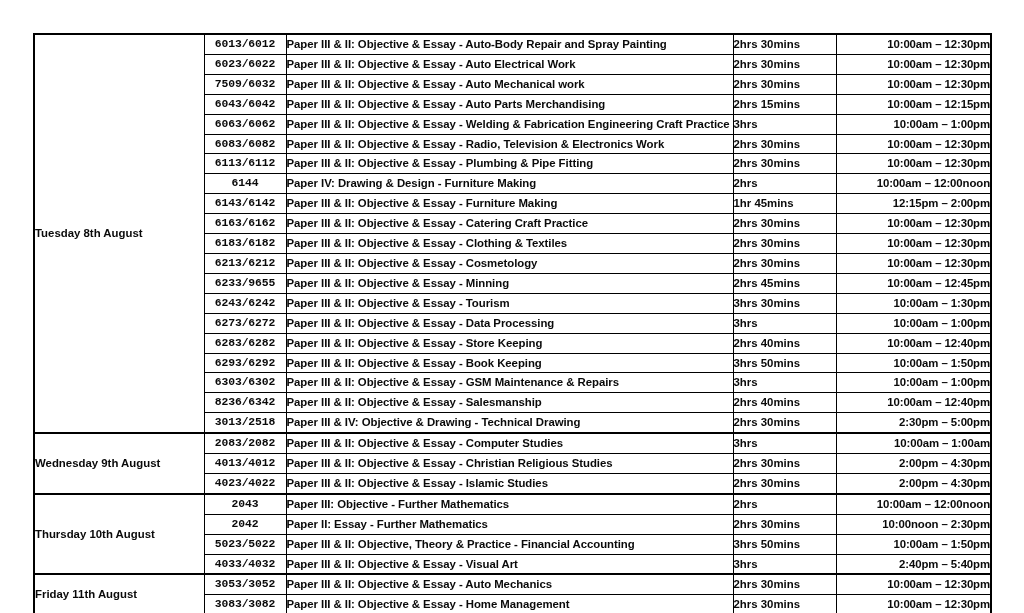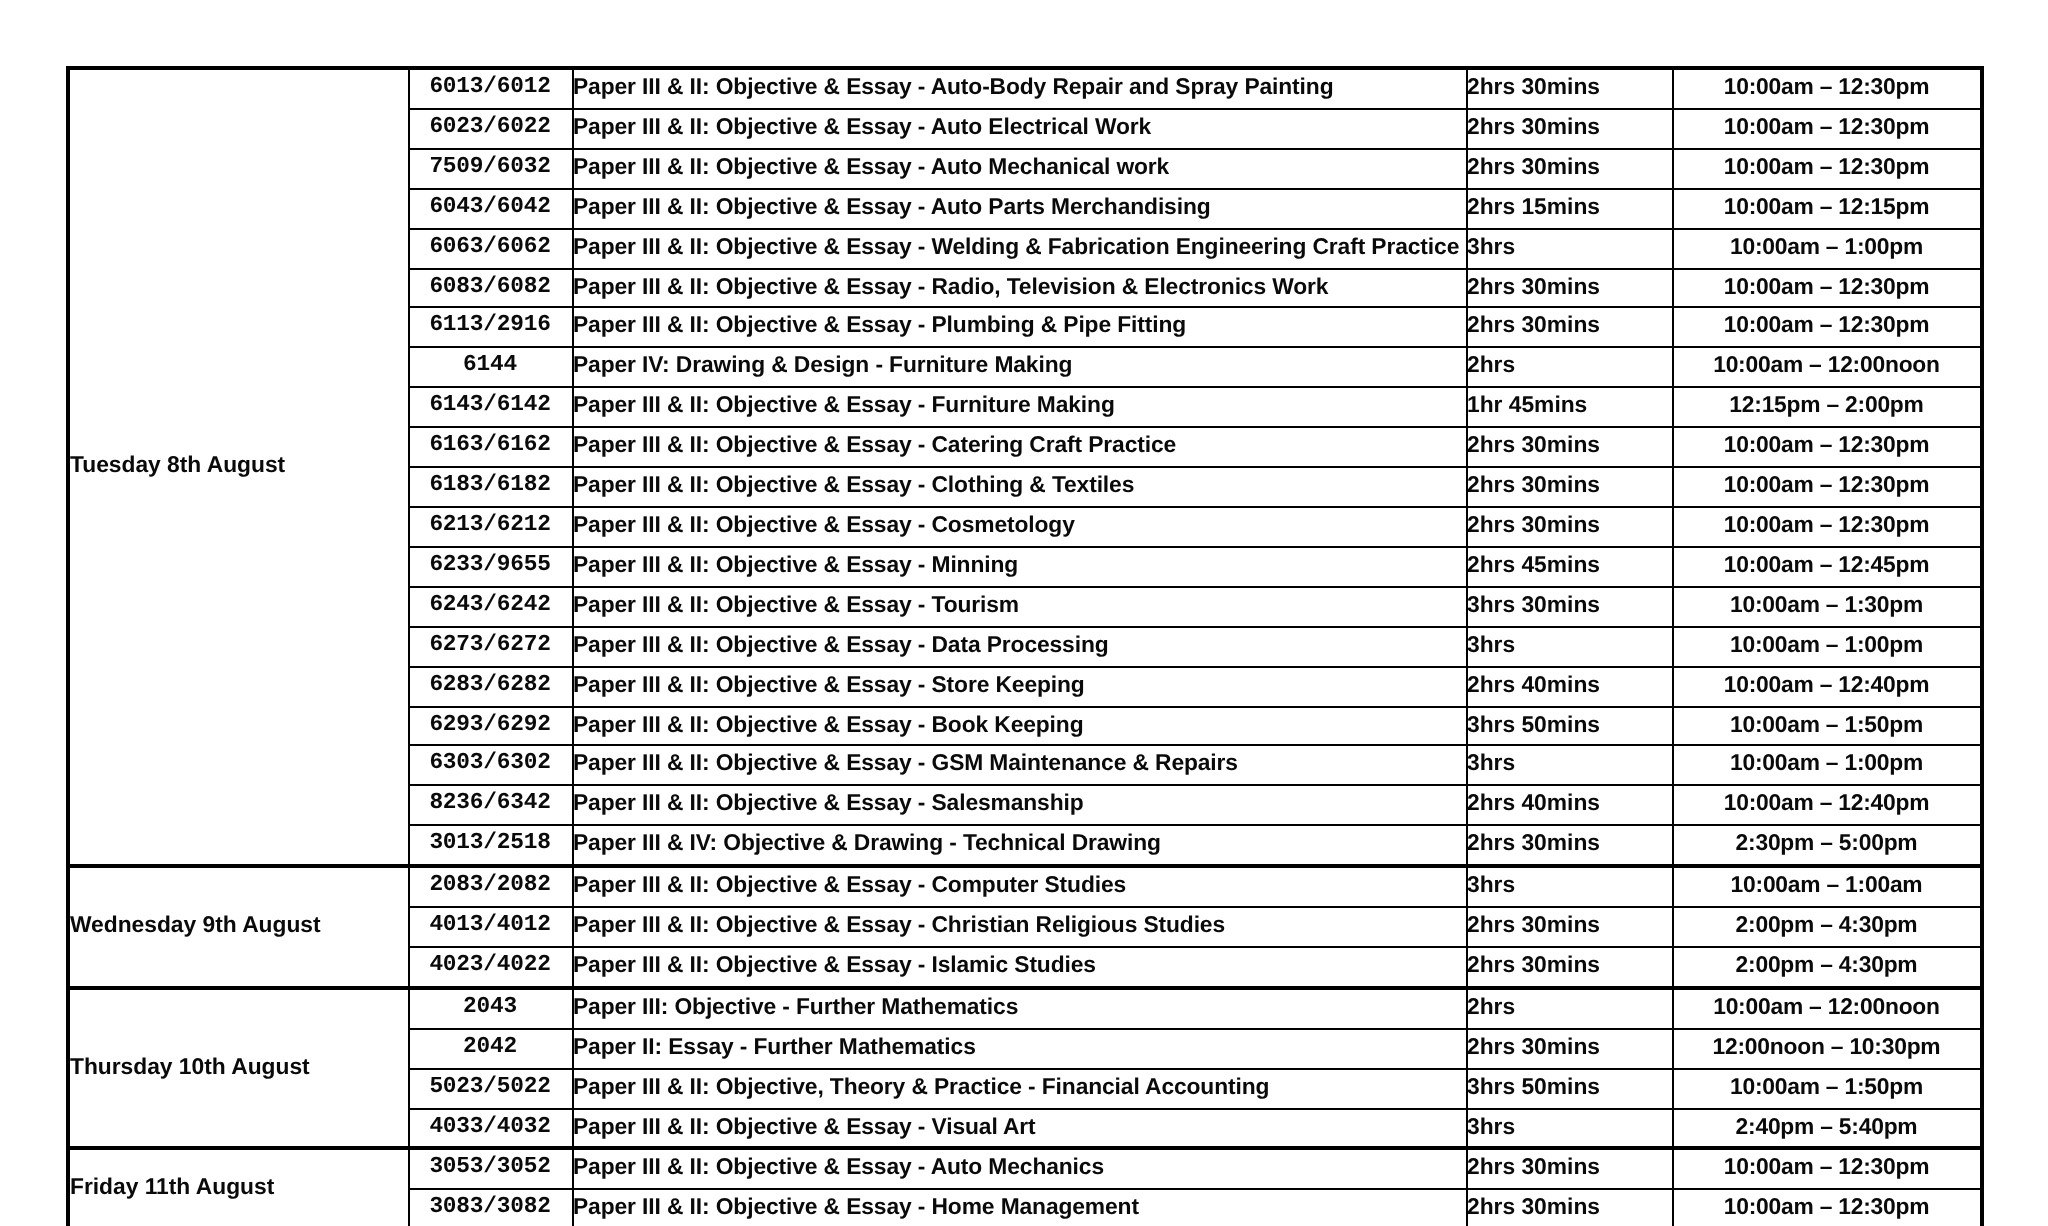--- a/index.html
+++ b/index.html
@@ -82,21 +82,21 @@
   }
   td.dur-cell {
     padding-left: 6px;
     border-left: none;
     border-right: 2.5px solid #000000;
     border-top: none;
     border-bottom: none;
     margin-left: 13px;
   }
   td.time-cell {
-    text-align: center;
+    text-align: right;
     border-left: none;
     border-right: none;
     border-top: none;
     border-bottom: none;
     letter-spacing: -0.1px;
   }
   
   tr.group-start td.code-cell,
   tr.group-start td.paper-cell,
   tr.group-start td.dur-cell,
@@ -155,21 +155,21 @@
             <td class="dur-cell">3hrs</td>
             <td class="time-cell">10:00am –  1:00pm</td>
           </tr>
           <tr>
             <td class="code-cell">6083/6082</td>
             <td class="paper-cell">Paper III &amp; II: Objective &amp; Essay - Radio, Television &amp; Electronics Work</td>
             <td class="dur-cell">2hrs 30mins</td>
             <td class="time-cell">10:00am –  12:30pm</td>
           </tr>
           <tr>
-            <td class="code-cell">6113/2916</td>
+            <td class="code-cell">6113/6112</td>
             <td class="paper-cell">Paper III &amp; II: Objective &amp; Essay - Plumbing &amp; Pipe Fitting</td>
             <td class="dur-cell">2hrs 30mins</td>
             <td class="time-cell">10:00am –  12:30pm</td>
           </tr>
           <tr>
             <td class="code-cell">6144</td>
             <td class="paper-cell">Paper IV: Drawing &amp; Design - Furniture Making</td>
             <td class="dur-cell">2hrs</td>
             <td class="time-cell">10:00am – 12:00noon</td>
           </tr>
@@ -268,21 +268,21 @@
             <td class="day-cell" rowspan="4">Thursday 10th August</td>
             <td class="code-cell">2043</td>
             <td class="paper-cell">Paper III:  Objective - Further Mathematics</td>
             <td class="dur-cell">2hrs</td>
             <td class="time-cell">10:00am – 12:00noon</td>
           </tr>
           <tr>
             <td class="code-cell">2042</td>
             <td class="paper-cell">Paper II: Essay - Further Mathematics</td>
             <td class="dur-cell">2hrs 30mins</td>
-            <td class="time-cell">12:00noon – 10:30pm</td>
+            <td class="time-cell">10:00noon – 2:30pm</td>
           </tr>
           <tr>
             <td class="code-cell">5023/5022</td>
             <td class="paper-cell">Paper III &amp; II: Objective, Theory &amp; Practice - Financial Accounting</td>
             <td class="dur-cell">3hrs 50mins</td>
             <td class="time-cell">10:00am – 1:50pm</td>
           </tr>
           <tr class="group-end">
             <td class="code-cell">4033/4032</td>
             <td class="paper-cell">Paper III &amp; II: Objective &amp; Essay - Visual Art</td>

